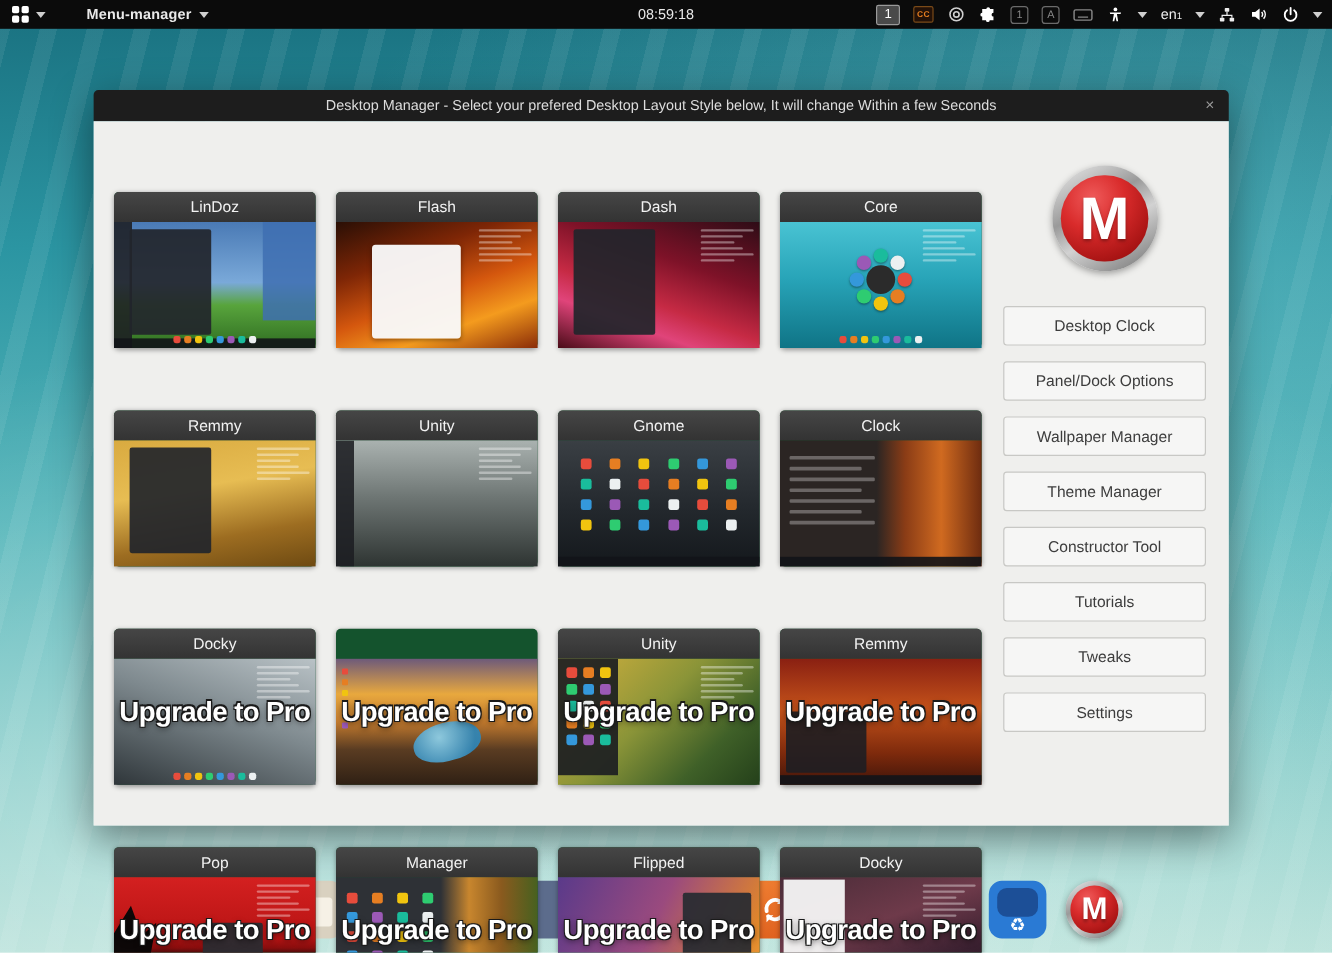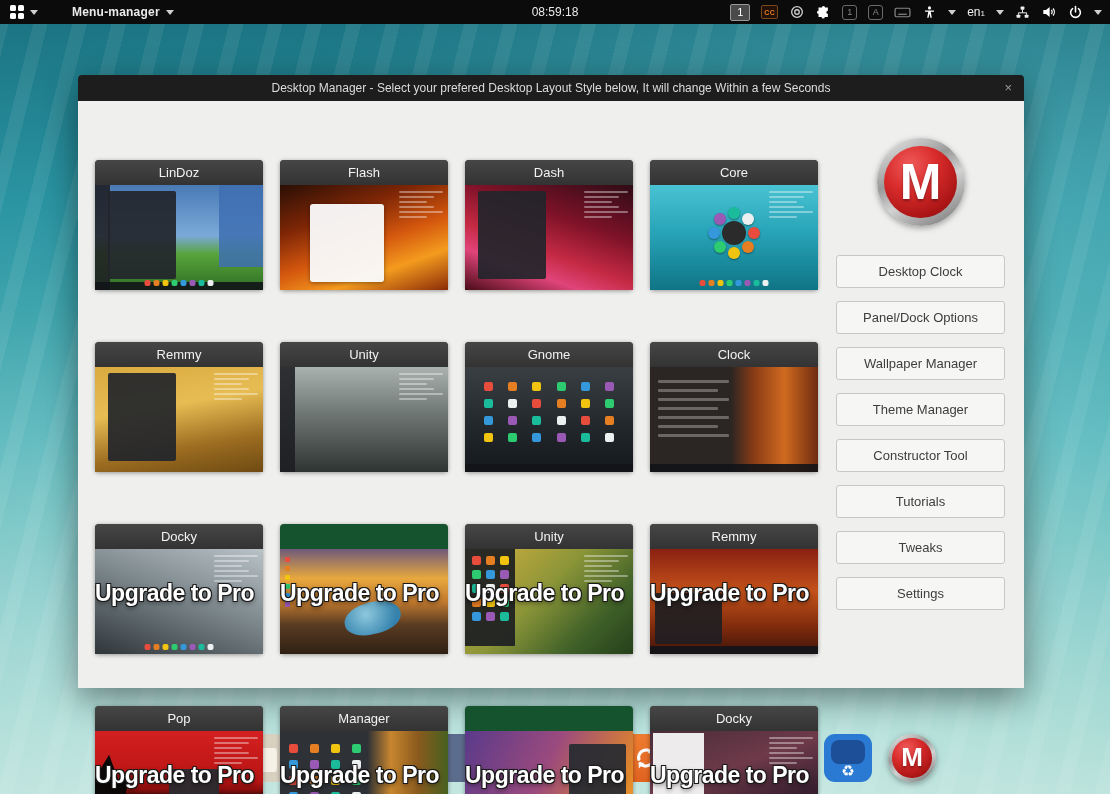--- a/index.html
+++ b/index.html
@@ -46,21 +46,21 @@
 
   .tile-grid { position:absolute; left:17px; top:17px; display:grid;
     grid-template-columns:repeat(4,168px); column-gap:17px; row-gap:10px; }
   .tile { width:168px; height:130px; position:relative; border-radius:4px;
     box-shadow:0 1px 4px rgba(0,0,0,.38); background:#14532d;margin-top:42px; }
   .tile-head { height:25px; background:linear-gradient(180deg,#464646,#333333);
     border-radius:4px 4px 0 0; display:flex; align-items:center; justify-content:center;
     color:#f2f2f2; font-size:13px; }
   .thumb { position:absolute; left:0; top:25px; right:0; bottom:0; overflow:hidden; }
   .pro-overlay { position:absolute; left:50%; top:42%; transform:translate(-50%,-50%);
-    width:100%; color:#fff; font-size:23px; font-weight:bold; letter-spacing:-.5px;
+    width:100%; text-align:center; color:#fff; font-size:23px; font-weight:bold; letter-spacing:-.5px;
     text-shadow:-1px -1px 0 #1a1a1a, 1px -1px 0 #1a1a1a, -1px 1px 0 #1a1a1a, 1px 1px 0 #1a1a1a, 0 2px 5px rgba(0,0,0,.6);
     z-index:5; white-space:nowrap; }
 
   
   .f-stripDarkLeft{position:absolute;left:0;top:0;bottom:0;width:9%;background:rgba(28,30,34,.88);}
   .f-menuDarkLeft{position:absolute;left:8%;top:6%;width:40%;height:84%;background:rgba(34,37,43,.92);border-radius:2px;}
   .f-menuLightCenter{position:absolute;left:18%;top:18%;width:44%;height:74%;background:rgba(249,249,249,.96);border-radius:3px;box-shadow:0 1px 4px rgba(0,0,0,.4);}
   .f-menuDarkRight{position:absolute;right:4%;top:12%;width:34%;height:82%;background:rgba(40,44,50,.94);border-radius:2px;}
   .f-menuLightLeft{position:absolute;left:2%;top:2%;width:30%;height:94%;background:rgba(246,246,246,.95);}
   .f-panelBlueRight{position:absolute;right:0;top:0;width:26%;height:78%;background:rgba(62,110,178,.85);}
@@ -500,20 +500,21 @@
                 <i style="background: rgb(52, 152, 219);"></i>
                 <i style="background: rgb(155, 89, 182);"></i>
                 <i style="background: rgb(26, 188, 156);"></i>
                 <i style="background: rgb(236, 240, 241);"></i>
               </div>
               <div class="f-taskbar"></div>
               <div class="pro-overlay">Upgrade to Pro</div>
             </div>
           </div>
           <div class="tile">
+            <div class="tile-head">Flipped</div>
             <div class="thumb" style="background: linear-gradient(115deg, rgb(90, 58, 138) 0%, rgb(154, 74, 126) 45%, rgb(224, 134, 42) 85%, rgb(244, 168, 62) 100%);">
               <div class="f-menuDarkRight"></div>
               <div class="f-taskbar"></div>
               <div class="pro-overlay">Upgrade to Pro</div>
             </div>
           </div>
           <div class="tile">
             <div class="tile-head">Docky</div>
             <div class="thumb" style="background: linear-gradient(160deg, rgb(74, 44, 56) 0%, rgb(110, 58, 74) 40%, rgb(58, 32, 48) 70%, rgb(31, 18, 24) 100%);">
               <div class="f-menuLightLeft"></div>

